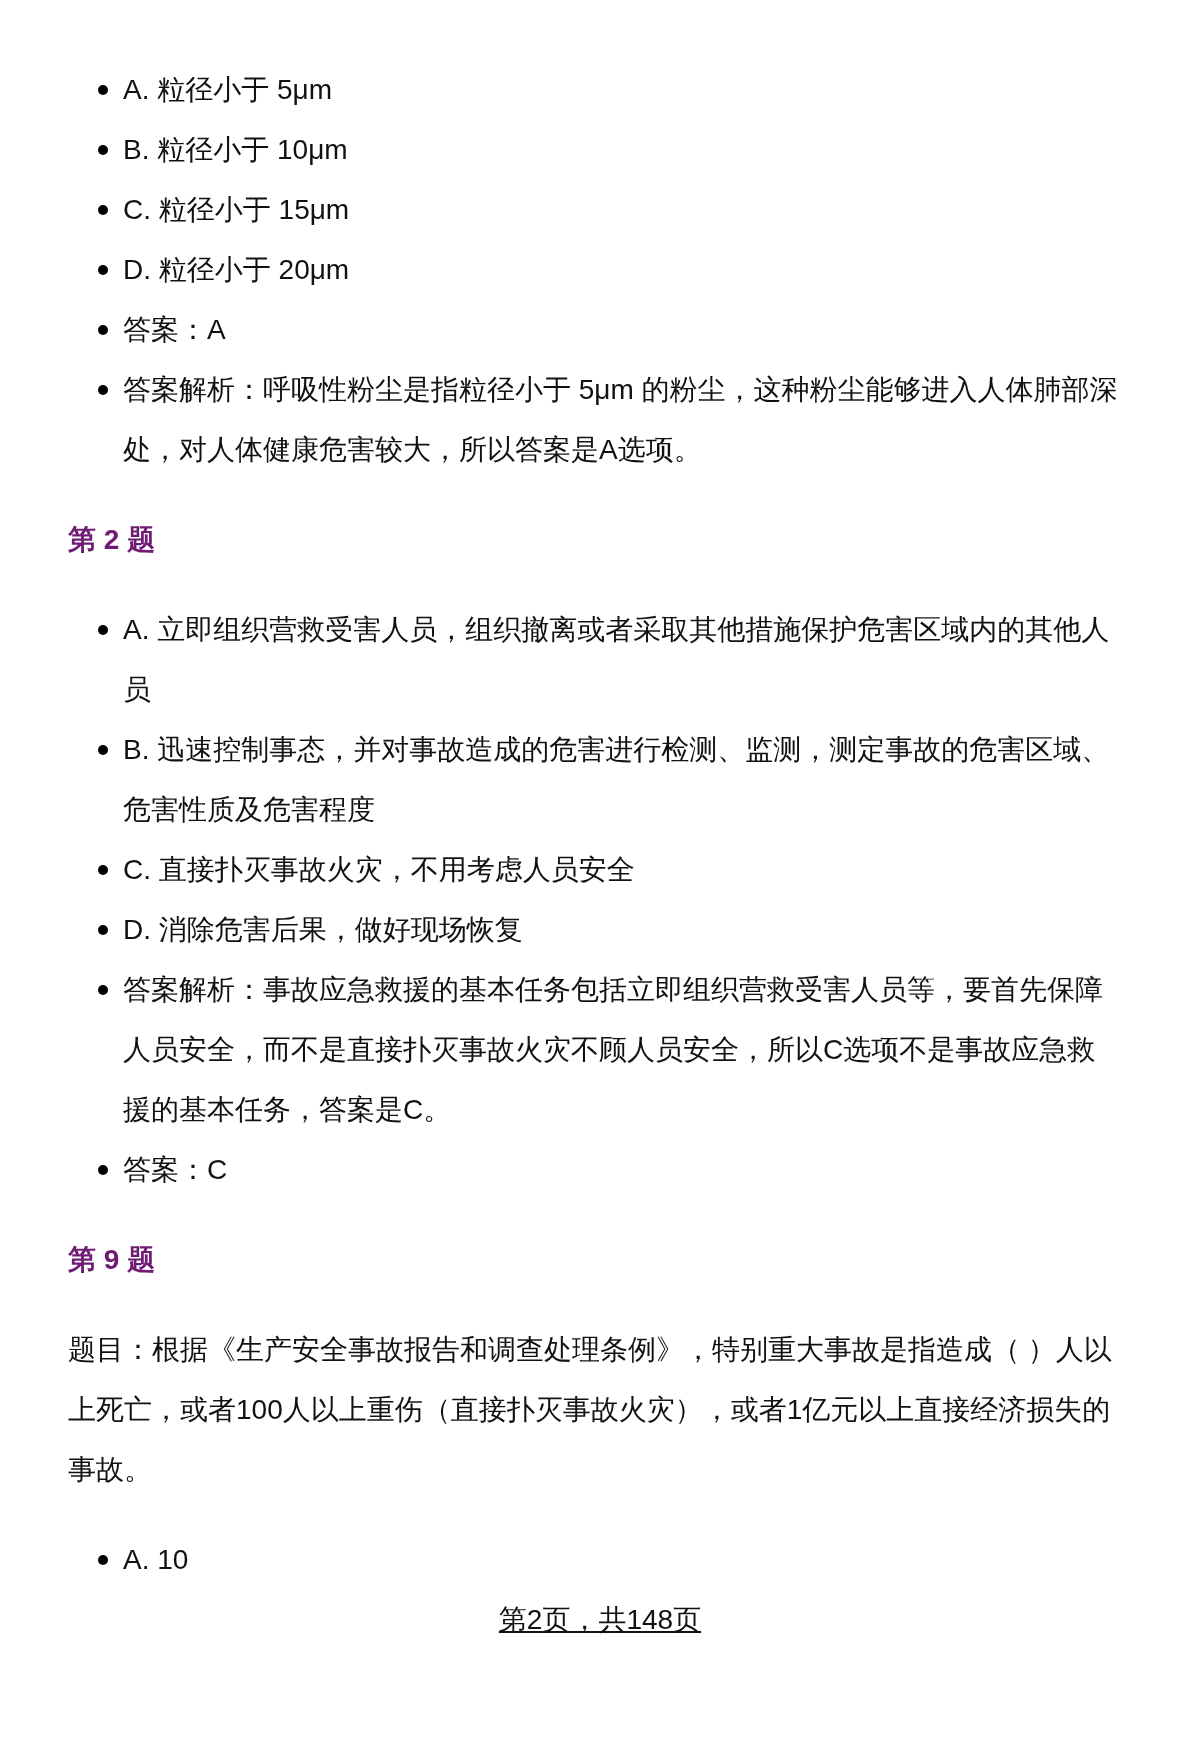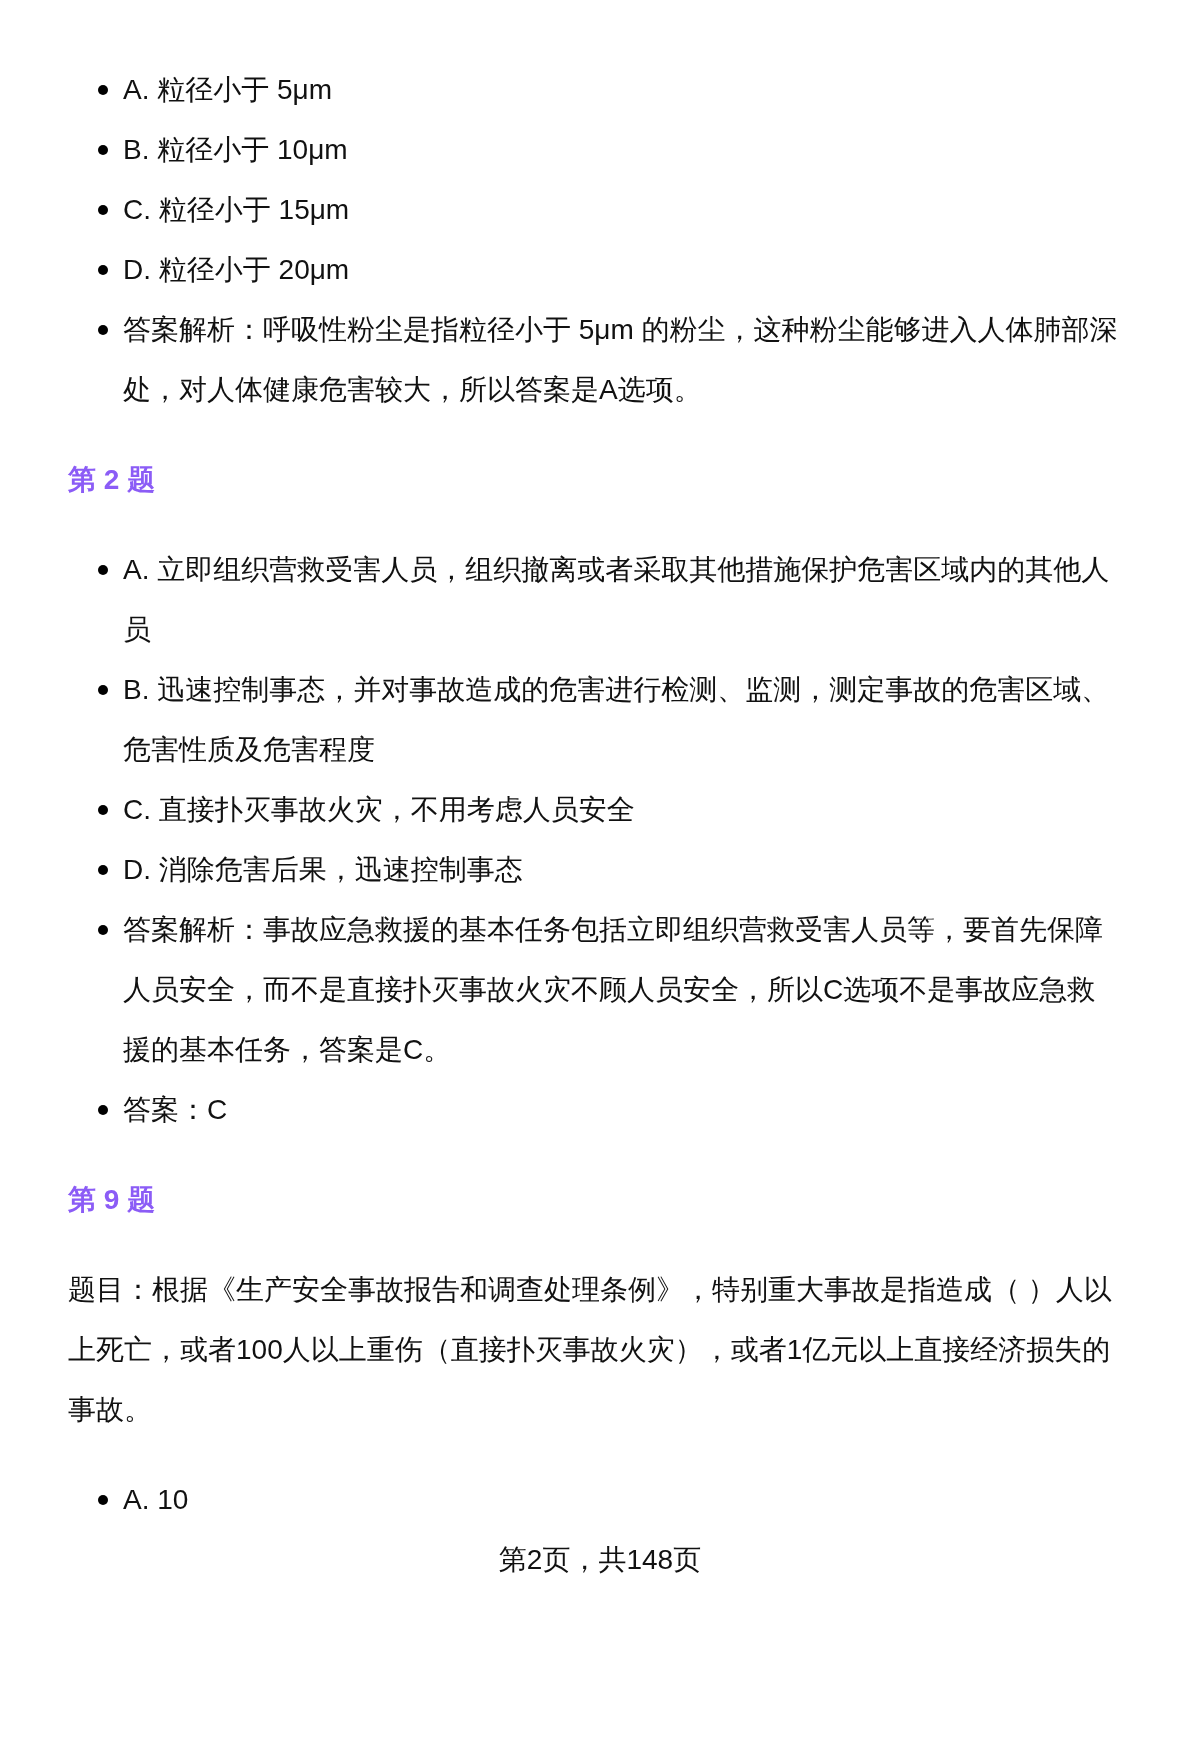--- a/index.html
+++ b/index.html
@@ -39,52 +39,54 @@
     width: 10px;
     height: 10px;
     border-radius: 50%;
     background: #000000;
   }
   h2.q-heading {
     font-size: 28px;
     font-weight: bold;
     line-height: 60px;
     margin: 30px 0 0 0;
-    color: #8b5cf6;
+    color: #701a75;
   }
   p.q-text {
     margin: 30px 0 0 0;
   }
   .footer {
     width: 1200px;
     text-align: center;
     line-height: 60px;
+    text-decoration: underline;
   }
 </style>
 </head>
 <body>
 
 <div class="content">
 
   <ul class="option-list first">
     <li>A. 粒径小于 5μm</li>
     <li>B. 粒径小于 10μm</li>
     <li>C. 粒径小于 15μm</li>
     <li>D. 粒径小于 20μm</li>
+    <li>答案：A</li>
     <li>答案解析：呼吸性粉尘是指粒径小于 5μm 的粉尘，这种粉尘能够进入人体肺部深处，对人体健康危害较大，所以答案是A选项。</li>
   </ul>
 
   <h2 class="q-heading">第 2 题</h2>
 
 
   <ul class="option-list">
     <li>A. 立即组织营救受害人员，组织撤离或者采取其他措施保护危害区域内的其他人员</li>
     <li>B. 迅速控制事态，并对事故造成的危害进行检测、监测，测定事故的危害区域、危害性质及危害程度</li>
     <li>C. 直接扑灭事故火灾，不用考虑人员安全</li>
-    <li>D. 消除危害后果，迅速控制事态</li>
+    <li>D. 消除危害后果，做好现场恢复</li>
     <li>答案解析：事故应急救援的基本任务包括立即组织营救受害人员等，要首先保障人员安全，而不是直接扑灭事故火灾不顾人员安全，所以C选项不是事故应急救援的基本任务，答案是C。</li>
     <li>答案：C</li>
   </ul>
 
   <h2 class="q-heading">第 9 题</h2>
 
   <p class="q-text">题目：根据《生产安全事故报告和调查处理条例》，特别重大事故是指造成（ ）人以上死亡，或者100人以上重伤（直接扑灭事故火灾），或者1亿元以上直接经济损失的事故。</p>
 
   <ul class="option-list">
     <li>A. 10</li>

